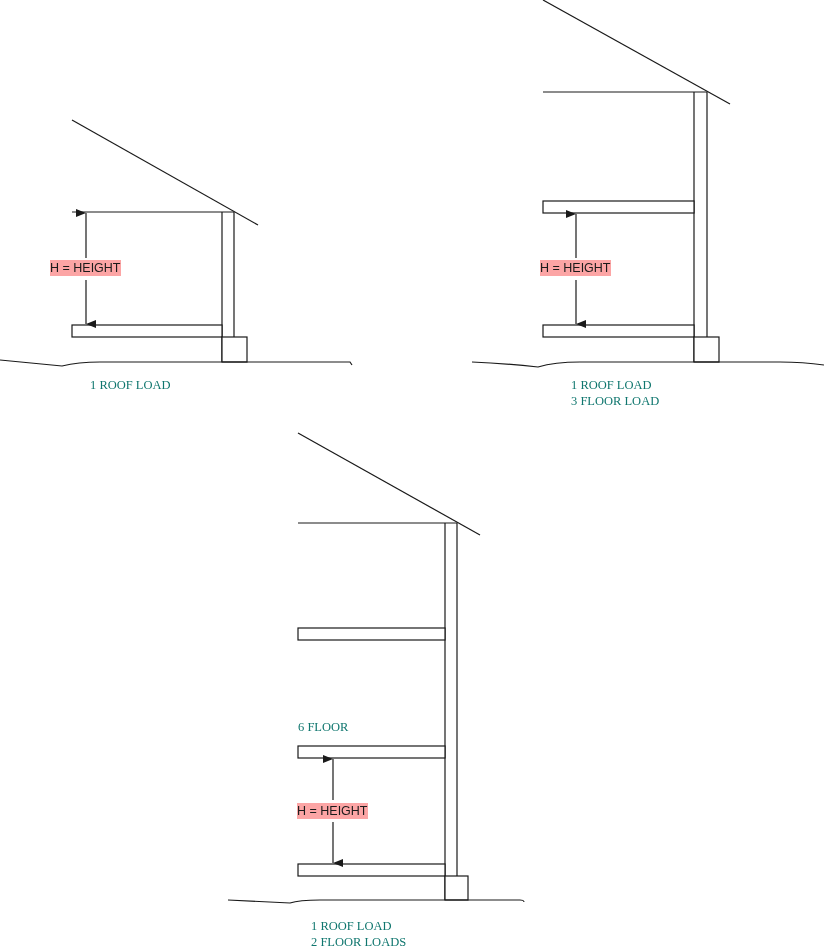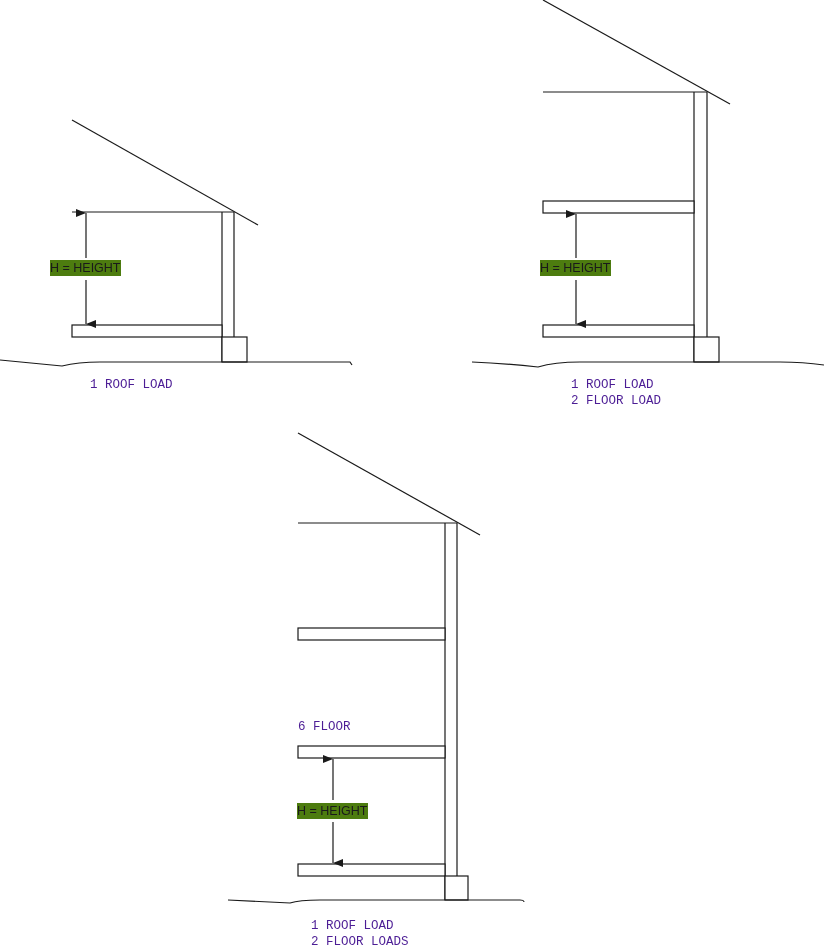--- a/index.html
+++ b/index.html
@@ -1,19 +1,19 @@
 <!DOCTYPE html>
 <html><head>
 <meta charset="utf-8">
 <style>
   html, body { margin: 0; padding: 0; background: #ffffff; }
   body { width: 824px; height: 947px; position: relative; overflow: hidden; }
   svg { position: absolute; left: 0; top: 0; }
-  .lbl { position: absolute; font-family: "Liberation Sans", sans-serif; font-size: 12.5px; color: #1a1a1a; line-height: 16px; white-space: nowrap; background: #4d7c0f; }
-  .cap { position: absolute; font-family: Liberation Mono, monospace; font-size: 12.5px; color: #4c1d95; line-height: 16px; white-space: nowrap; }
+  .lbl { position: absolute; font-family: "Liberation Sans", sans-serif; font-size: 12.5px; color: #1a1a1a; line-height: 16px; white-space: nowrap; background: #fca5a5; }
+  .cap { position: absolute; font-family: Liberation Serif, serif; font-size: 12.5px; color: #0f766e; line-height: 16px; white-space: nowrap; }
 </style>
 </head>
 <body>
 
 <svg width="824" height="947" viewBox="0 0 824 947">
   <defs>
     <marker id="arrowhead" markerWidth="8" markerHeight="10" refX="4" refY="10" orient="auto-start-reverse" markerUnits="userSpaceOnUse">
       <path d="M0,0 L8,0 L4,10 Z" fill="#1a1a1a"></path>
     </marker>
   </defs>
@@ -59,21 +59,21 @@
 </svg>
 
 <div class="lbl" style="left:50px; top:260px;">H = HEIGHT</div>
 <div class="cap" style="left:90px; top:377px;">
   <div>1 ROOF LOAD</div>
 </div>
 
 <div class="lbl" style="left:540px; top:260px;">H = HEIGHT</div>
 <div class="cap" style="left:571px; top:377px;">
   <div>1 ROOF LOAD</div>
-  <div>2 FLOOR LOAD</div>
+  <div>3 FLOOR LOAD</div>
 </div>
 
 <div class="cap" style="left:298px; top:719px;">6 FLOOR</div>
 <div class="lbl" style="left:297px; top:803px;">H = HEIGHT</div>
 <div class="cap" style="left:311px; top:918px;">
   <div>1 ROOF LOAD</div>
   <div>2 FLOOR LOADS</div>
 </div>
 
 </body></html>

